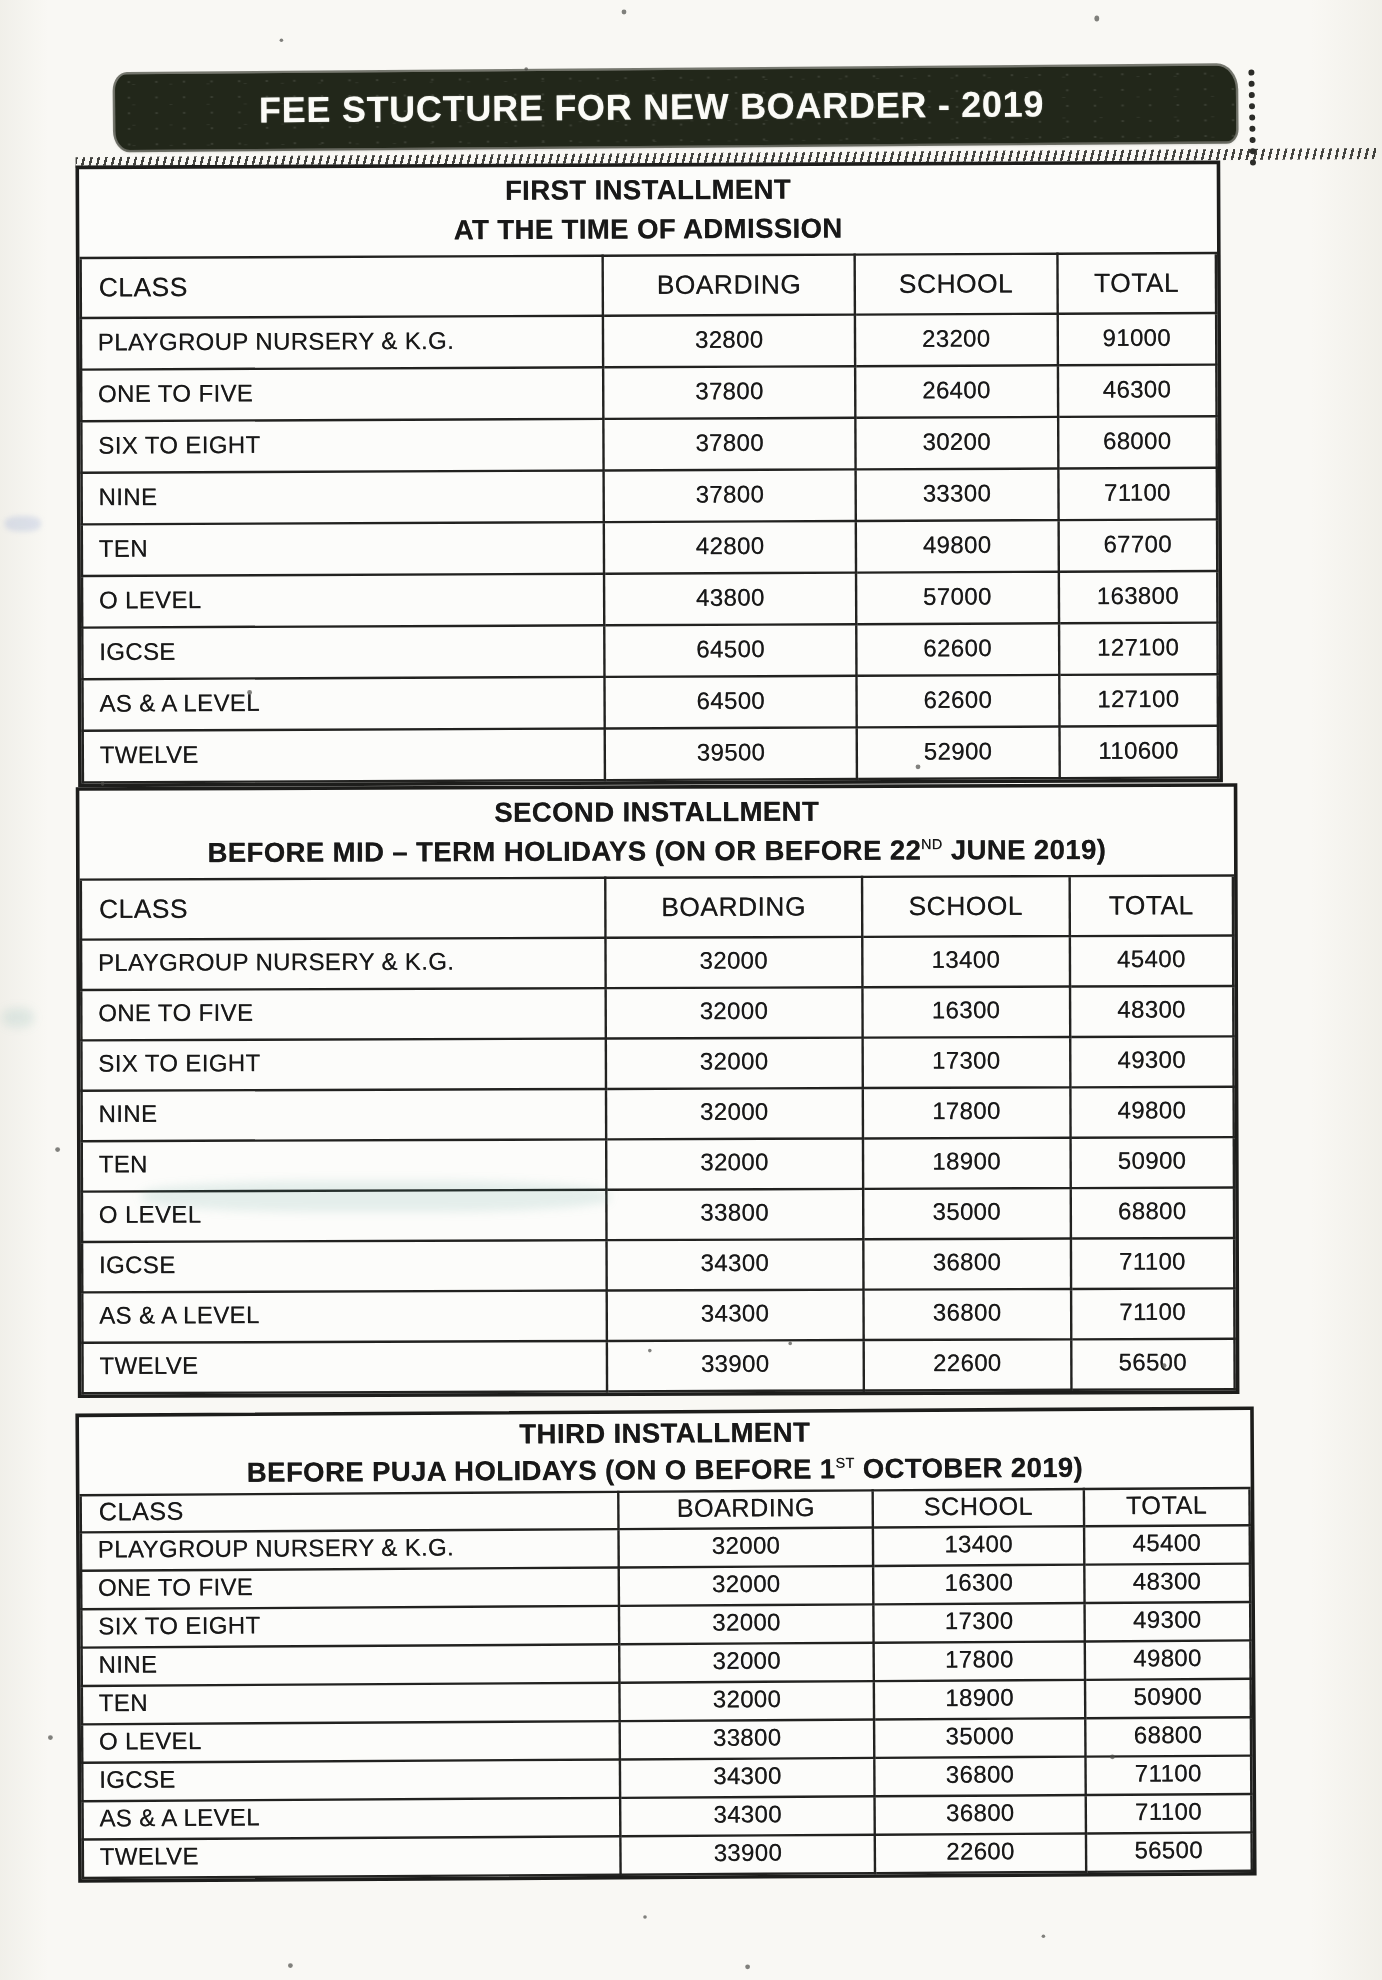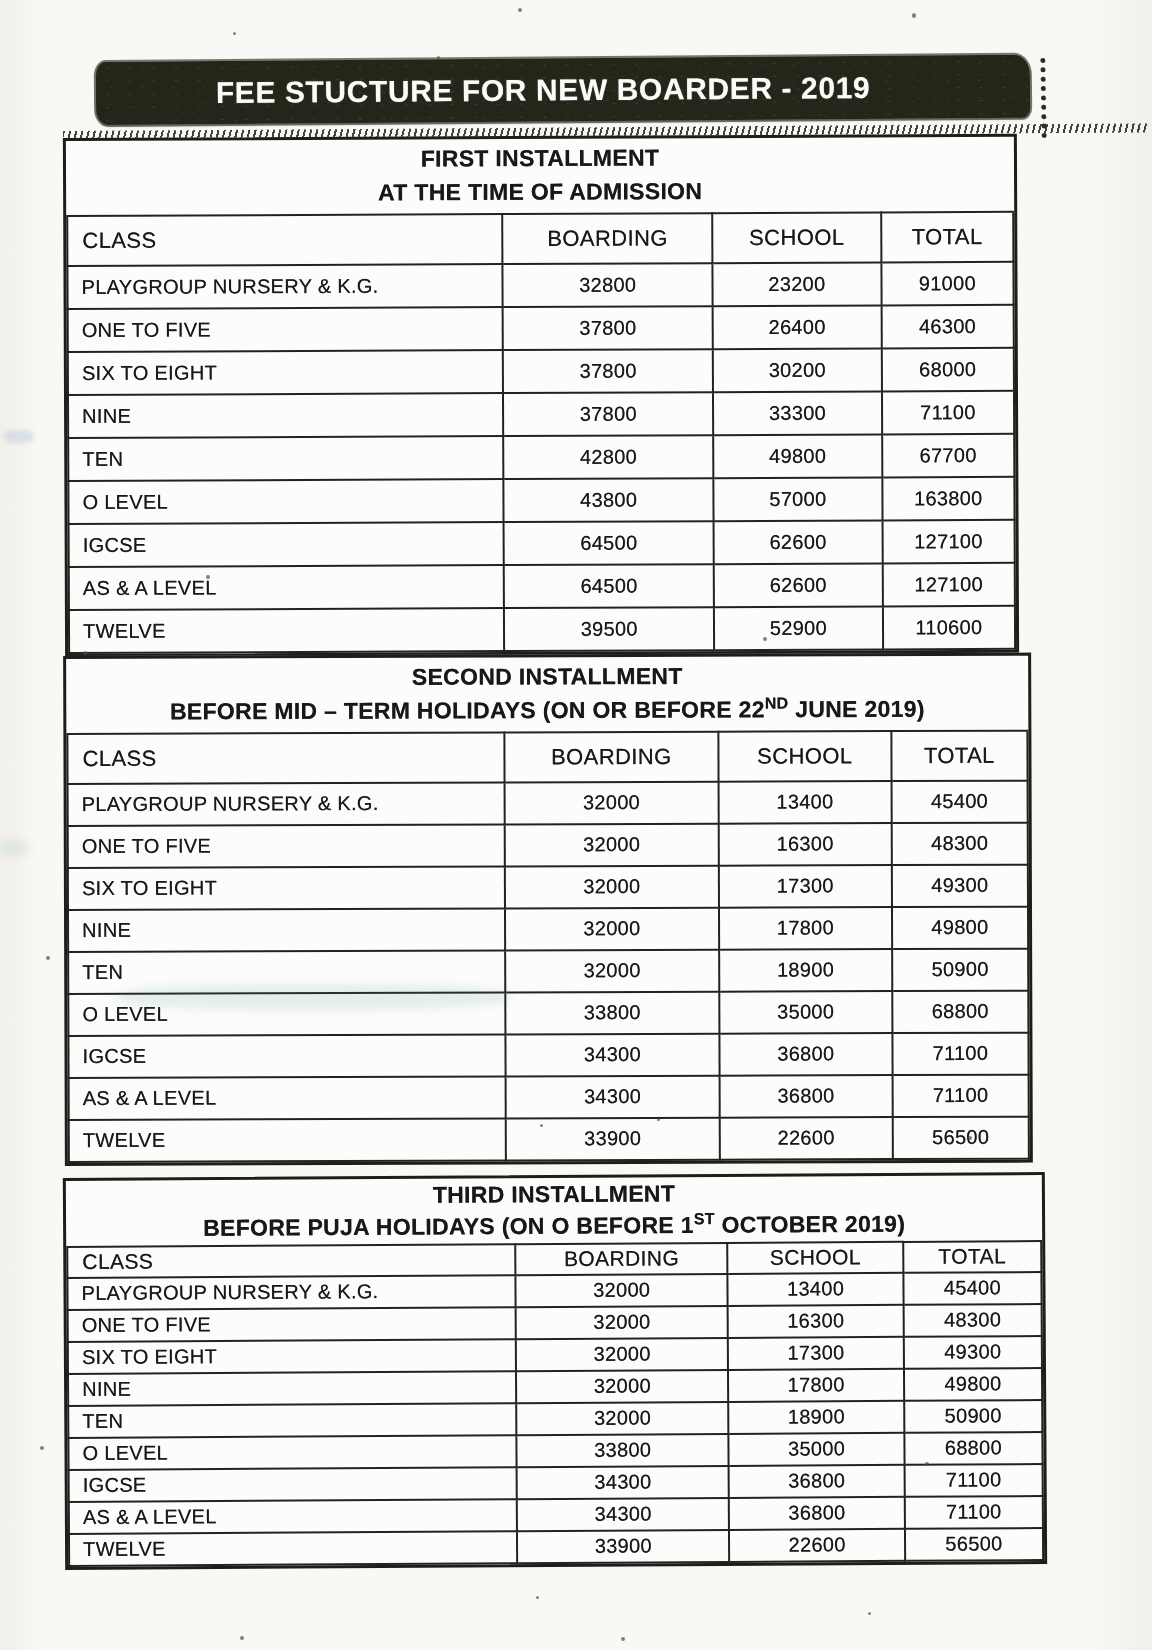--- a/index.html
+++ b/index.html
@@ -54,21 +54,21 @@
   .tbl-1{left:64px;top:138px;width:948px;transform:rotate(-0.25deg);}
   .tbl-2{left:64px;top:656px;width:962px;transform:rotate(-0.2deg);}
   .tbl-3{left:64px;top:1178px;width:976px;transform:rotate(-0.35deg);}
   .tbl table{width:100%;border-collapse:collapse;table-layout:fixed;}
   .tbl th,.tbl td{border:2px solid #222220;overflow:hidden;white-space:nowrap;}
   .title-cell{border:none !important;border-bottom:2px solid #222220 !important;
     text-align:center;padding:5px 0 7px;}
   .t-line{font-weight:bold;font-size:23px;line-height:28px;letter-spacing:0.3px;}
   .tbl-3 .title-cell{padding:3px 0 4px;}
   .tbl-3 .t-line{line-height:26px;}
-  sup{font-size:16px;font-weight:bold;}
+  sup{font-size:12px;font-weight:normal;}
   .head-row th{font-weight:400;font-size:22px;letter-spacing:0.4px;}
   .tbl-1 .head-row th{height:46px;}
   .tbl-2 .head-row th{height:46px;}
   .tbl-3 .head-row th{height:27px;font-size:21px;}
   .col-class{text-align:left;padding-left:14px;}
   .col-num{text-align:center;}
   tbody td{font-size:20px;letter-spacing:0.3px;}
   .tbl-1 tbody td{height:39px;}
   .tbl-2 tbody td{height:38px;}
   .tbl-3 tbody td{height:28px;}

